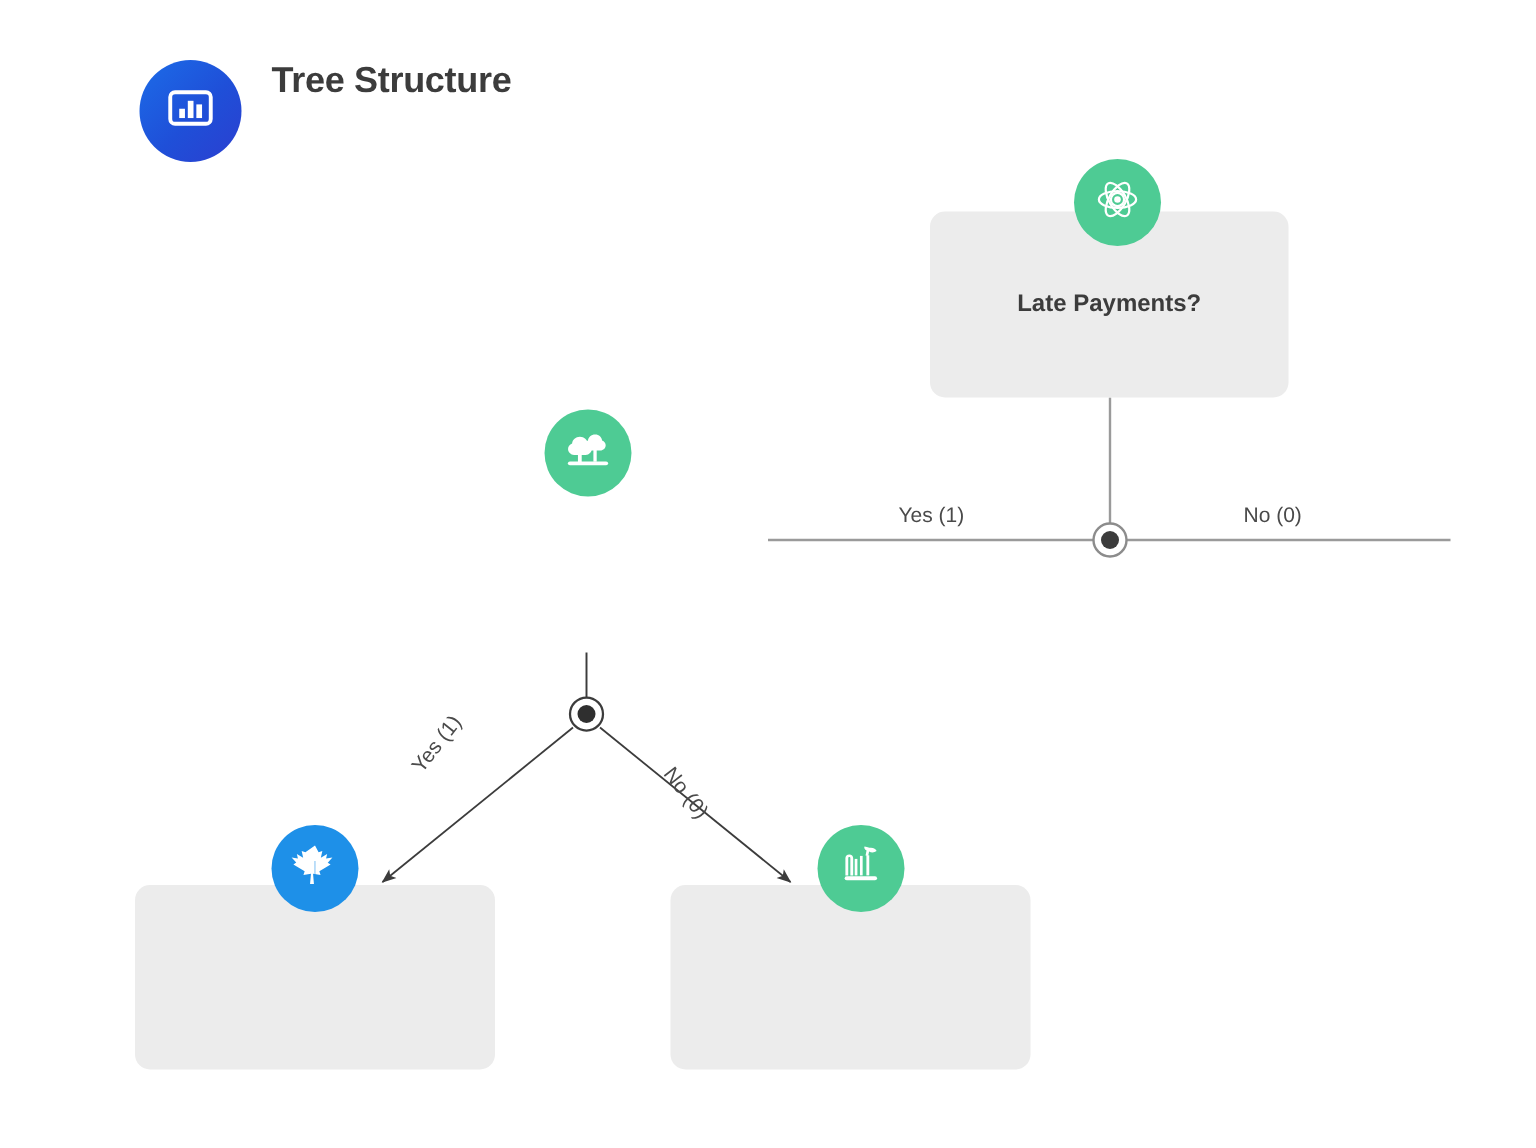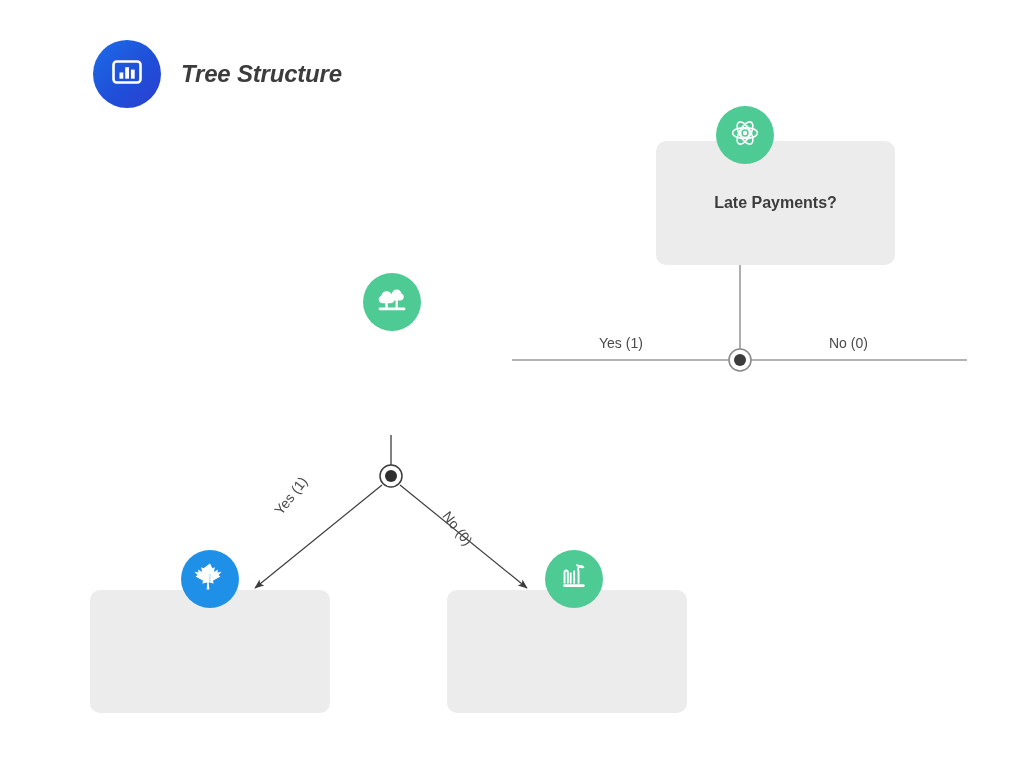--- a/index.html
+++ b/index.html
@@ -15,23 +15,21 @@
     font-family: "Liberation Sans", sans-serif;
     -webkit-font-smoothing: antialiased;
   }
 
   
   .header {
     position: absolute;
     left: 93px;
     top: 40px;
     display: flex;
-    align-items: center;
     gap: 20px;
-    font-style: italic;
   }
   .brand-badge {
     width: 68px;
     height: 68px;
     border-radius: 50%;
     background: linear-gradient(135deg, #1C6CE8 0%, #1F4FD8 55%, #2B3FD0 100%);
     display: flex;
     align-items: center;
     justify-content: center;
     flex: none;
@@ -84,21 +82,21 @@
     height: 58px;
     border-radius: 50%;
     display: flex;
     align-items: center;
     justify-content: center;
   }
   .icon-green  { background: #4ECB94; }
   .icon-blue   { background: #1E90E8; }
 
   
-  #node-late-payments { left: 620px; top: 141px; width: 239px; height: 124px; margin-left: 36px; }
+  #node-late-payments { left: 620px; top: 141px; width: 239px; height: 124px; }
   #icon-late-payments { left: 716px; top: 106px; }
 
   #node-high-income   { left: 272px; top: 312px; width: 240px; height: 123px; }
   #icon-high-income   { left: 363px; top: 273px; }
 
   #node-leaf-yes      { left: 90px;  top: 590px; width: 240px; height: 123px; }
   #icon-leaf-yes      { left: 181px; top: 550px; }
 
   #node-leaf-no       { left: 447px; top: 590px; width: 240px; height: 123px; }
   #icon-leaf-no       { left: 545px; top: 550px; }

